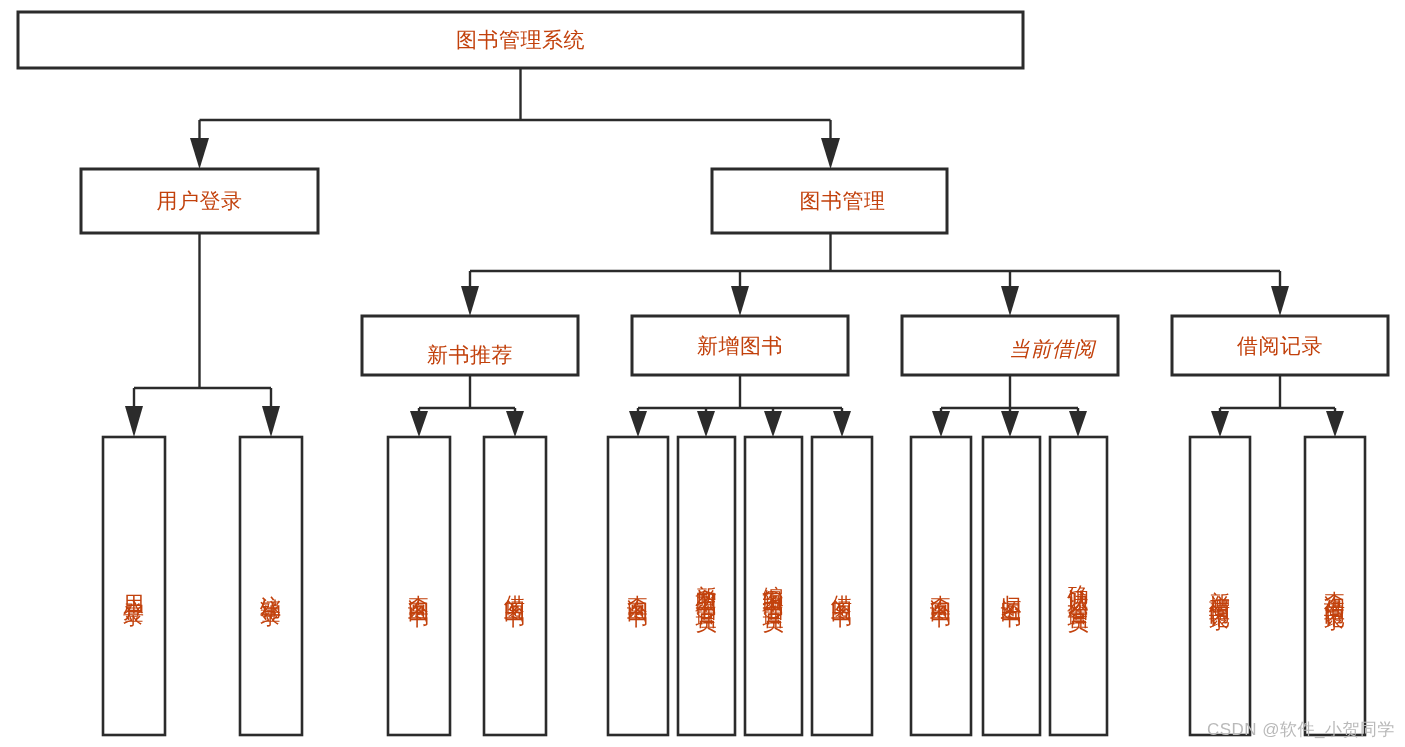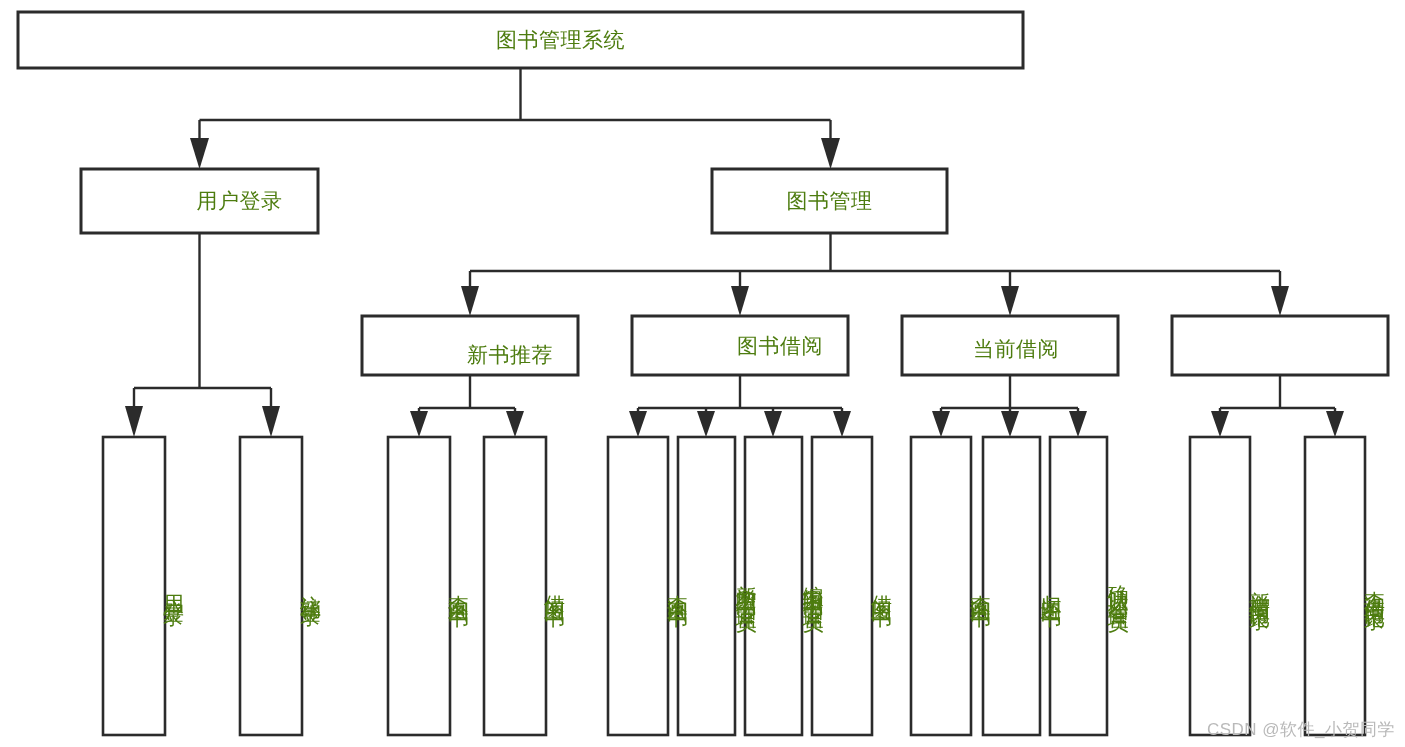--- a/index.html
+++ b/index.html
@@ -45,26 +45,25 @@
   }
   .arrow-head {
     fill: #2b2b2b;
     stroke: none;
   }
   .node-label {
     position: absolute;
     display: flex;
     align-items: center;
     justify-content: center;
-    color: #4d7c0f;
+    color: #c2410c;
     font-family: "Liberation Sans", "DejaVu Sans", sans-serif;
     letter-spacing: 0.5px;
     white-space: nowrap;
     pointer-events: none;
-    padding-left: 40px;
   }
   .node-label.horizontal {
     font-size: 21px;
   }
   .node-label.vertical {
     writing-mode: vertical-rl;
     text-orientation: upright;
     font-size: 21px;
     letter-spacing: 4px;
     line-height: 1;
@@ -184,25 +183,26 @@
       <path class="connector" d="M 1220 408 L 1220 414"></path>
       <path class="connector" d="M 1335 408 L 1335 414"></path>
       <polygon class="arrow-head" points="1220,437 1211,411 1229,411"></polygon>
       <polygon class="arrow-head" points="1335,437 1326,411 1344,411"></polygon>
     </g>
   </svg>
 
   <div class="node-label horizontal" style="left:18px; top:12px; width:1005px; height:56px;">图书管理系统</div>
 
   <div class="node-label horizontal" style="left:81px; top:169px; width:237px; height:64px;">用户登录</div>
-  <div class="node-label horizontal" style="left:672px; top:169px; width:235px; height:64px;">图书管理</div>
+  <div class="node-label horizontal" style="left:725px; top:169px; width:235px; height:64px;">图书管理</div>
 
   <div class="node-label horizontal" style="left:362px; top:316px; width:216px; height:77px;">新书推荐</div>
-  <div class="node-label horizontal" style="left:632px; top:316px; width:216px; height:59px;">图书借阅</div>
-  <div class="node-label horizontal" style="left:868px; top:316px; width:216px; height:66px;">当前借阅</div>
+  <div class="node-label horizontal" style="left:632px; top:316px; width:216px; height:59px;">新增图书</div>
+  <div class="node-label horizontal" style="left:944px; top:316px; width:216px; height:66px;font-style:italic;">当前借阅</div>
+  <div class="node-label horizontal" style="left:1172px; top:316px; width:216px; height:59px;">借阅记录</div>
 
   <div class="node-label vertical" style="left:103px; top:437px; width:62px; height:298px;">用户登录</div>
   <div class="node-label vertical" style="left:240px; top:437px; width:62px; height:298px;">注销登录</div>
   <div class="node-label vertical" style="left:388px; top:437px; width:62px; height:298px;">查询图书</div>
   <div class="node-label vertical" style="left:484px; top:437px; width:62px; height:298px;">借阅图书</div>
   <div class="node-label vertical" style="left:608px; top:437px; width:60px; height:298px;">查询图书</div>
   <div class="node-label vertical" style="left:678px; top:437px; width:57px; height:298px;">新增图书（管理员）</div>
   <div class="node-label vertical" style="left:745px; top:437px; width:57px; height:298px;">编辑图书（管理员）</div>
   <div class="node-label vertical" style="left:812px; top:437px; width:60px; height:298px;">借阅图书</div>
   <div class="node-label vertical" style="left:911px; top:437px; width:60px; height:298px;">查询图书</div>

